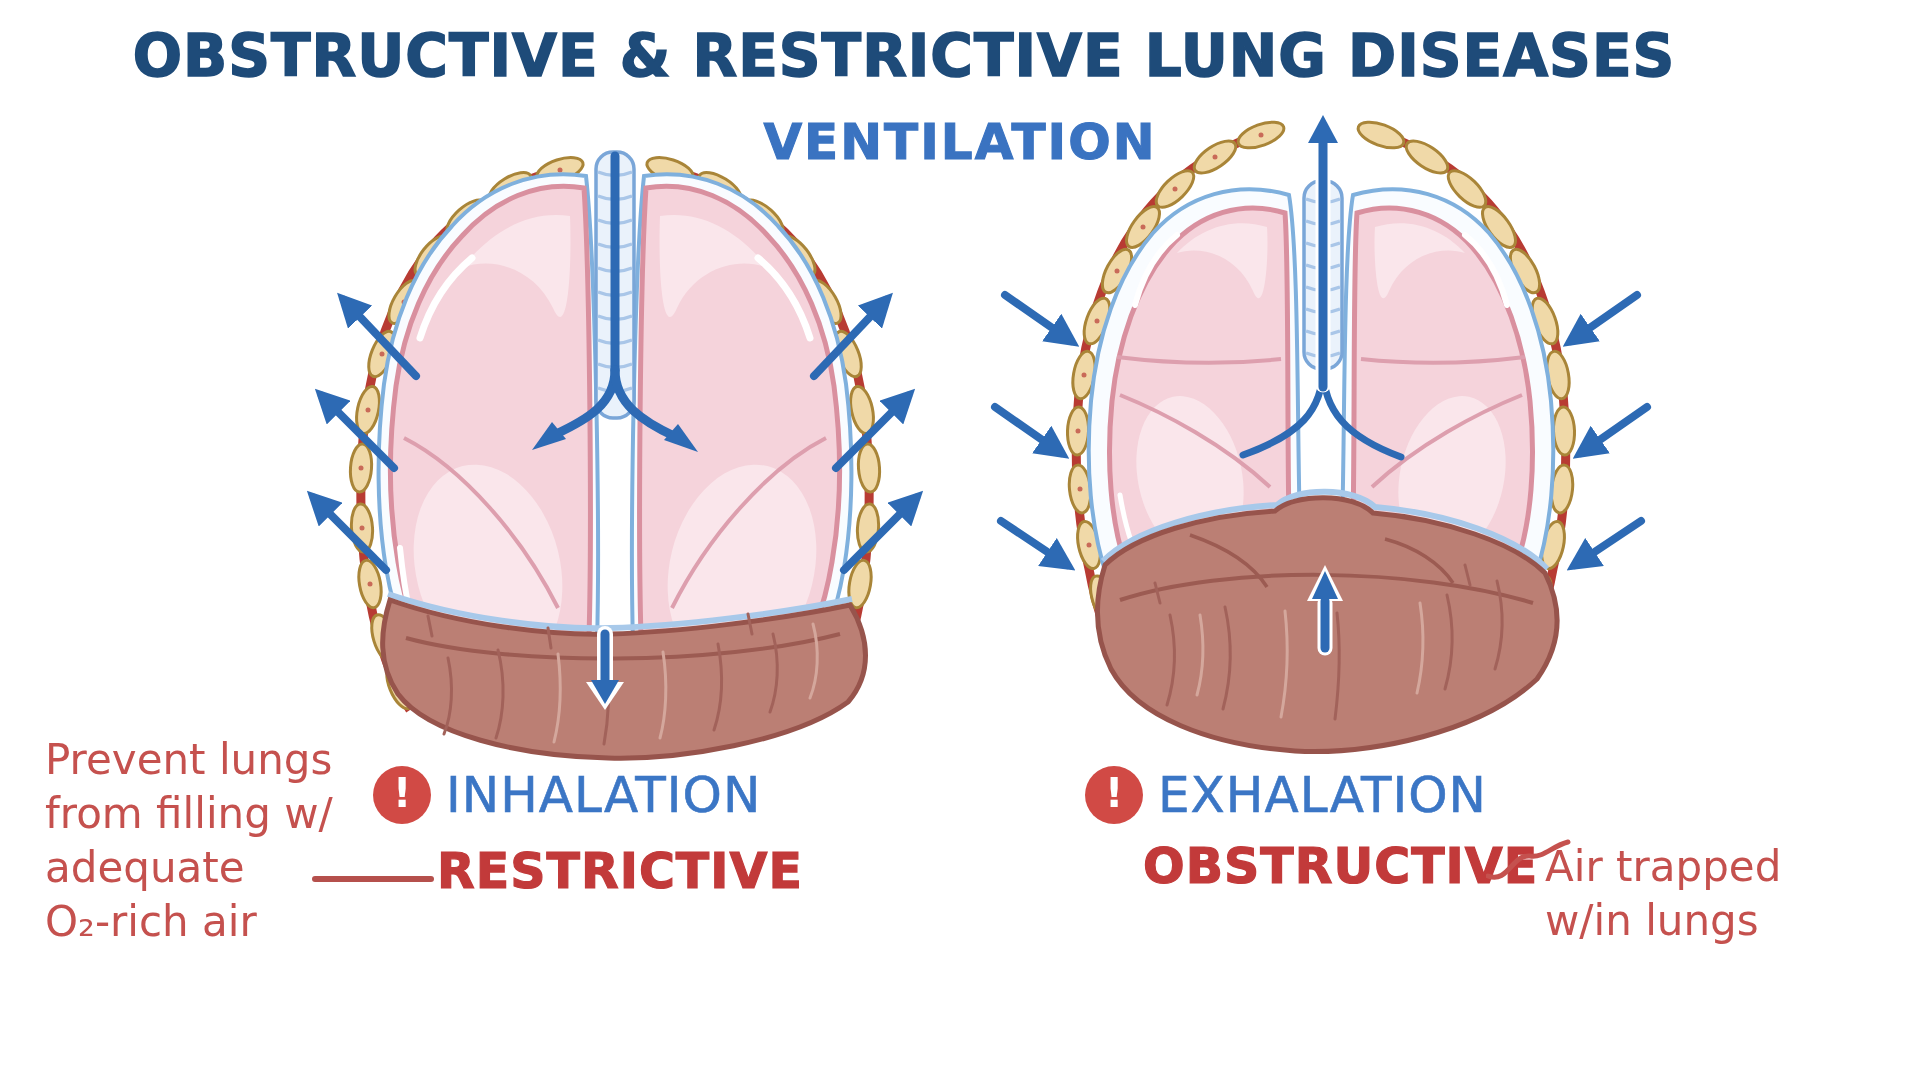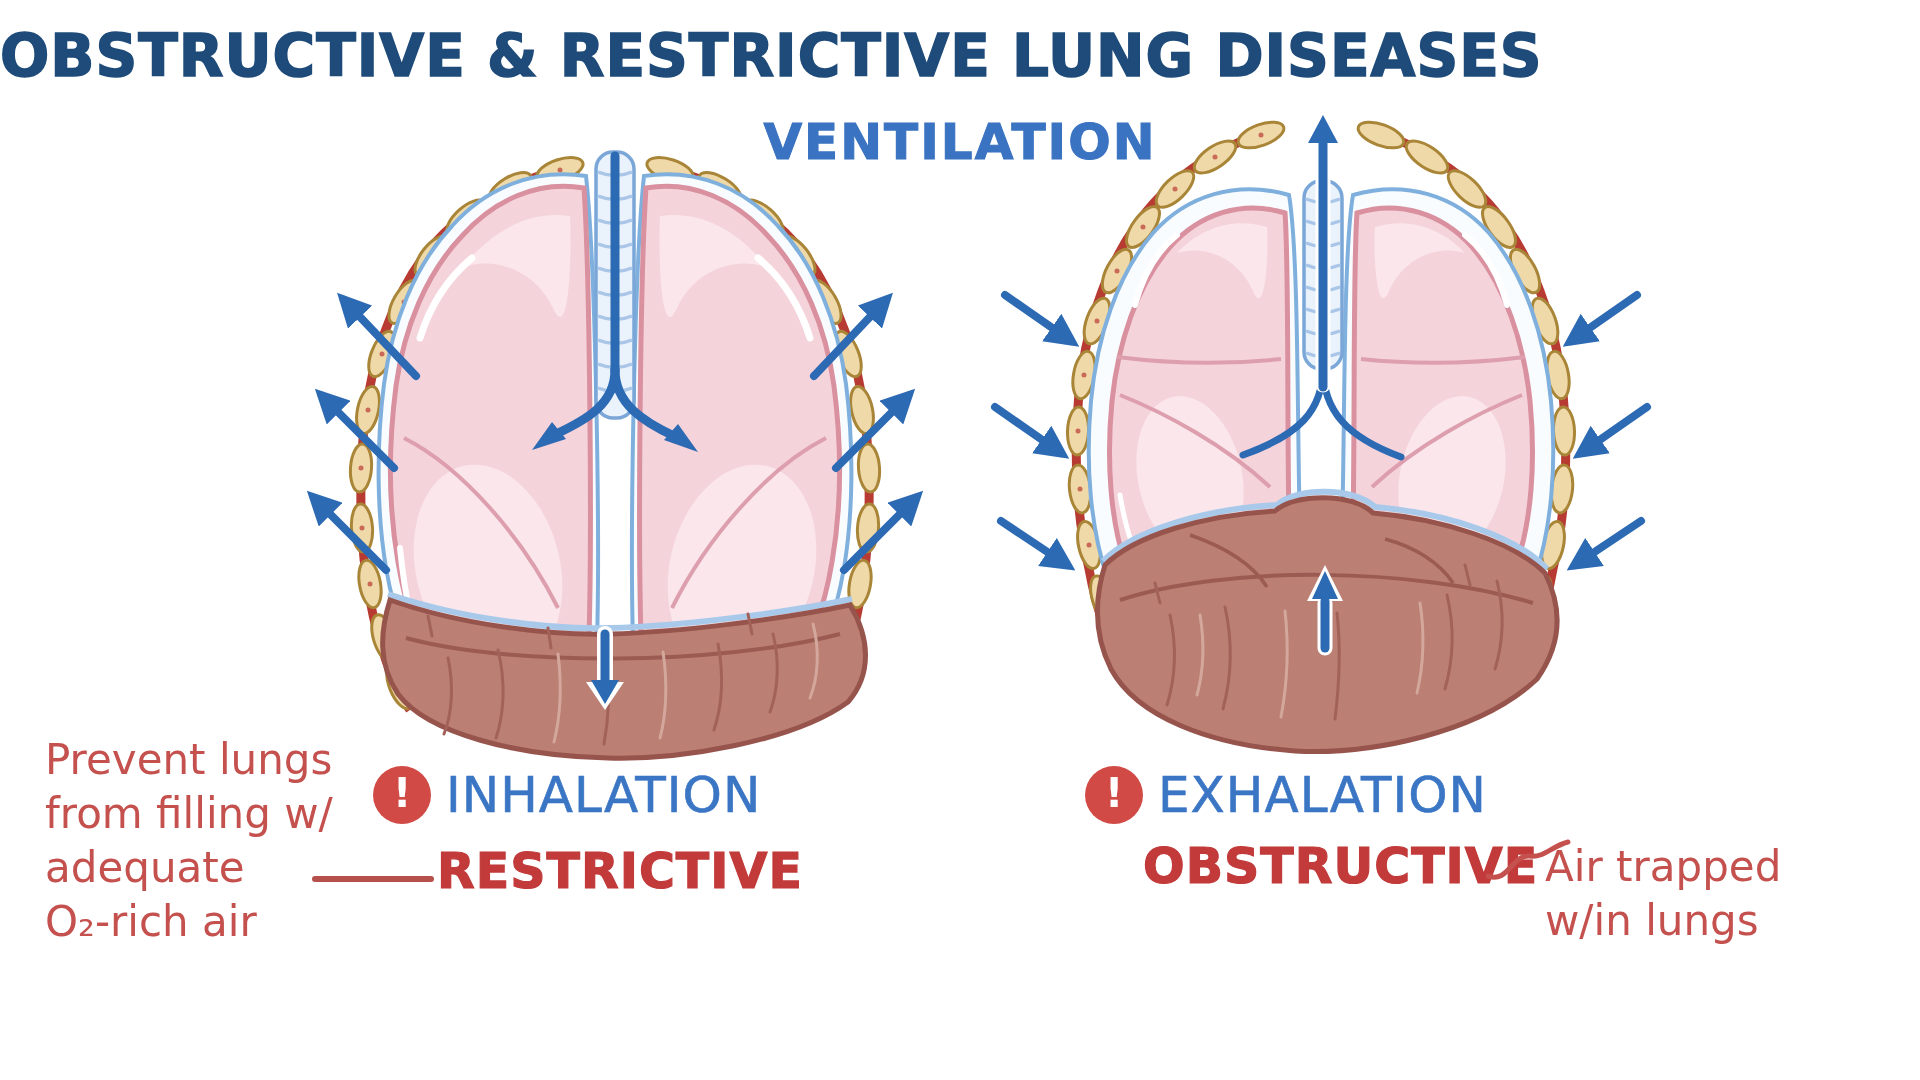--- a/index.html
+++ b/index.html
@@ -1,20 +1,20 @@
 <!DOCTYPE html>
 <html><head>
 <meta charset="utf-8">
 <style>
   * { margin:0; padding:0; box-sizing:border-box; }
   html,body { width:1920px; height:1080px; background:#ffffff; overflow:hidden;
               font-family:"DejaVu Sans", sans-serif; position:relative; }
   .abs { position:absolute; }
   .title {
-    top:22px; left:0; width:1808px; text-align:left;
+    top:22px; left:0; width:1808px; text-align:center;
     font-size:58px; font-weight:bold; color:#1e4b79;
     -webkit-text-stroke:1.6px #1e4b79; letter-spacing:1px;
   }
   .subtitle {
     top:113px; left:0; width:1920px; text-align:center;
     font-size:50px; font-weight:bold; color:#3a73c1;
     -webkit-text-stroke:1.1px #3a73c1; letter-spacing:2px;
   }
   .hand { color:#c5514e; font-size:42px; line-height:54px; text-align:left; }
   .caption-left  { top:733px; left:45px;  width:360px; }

